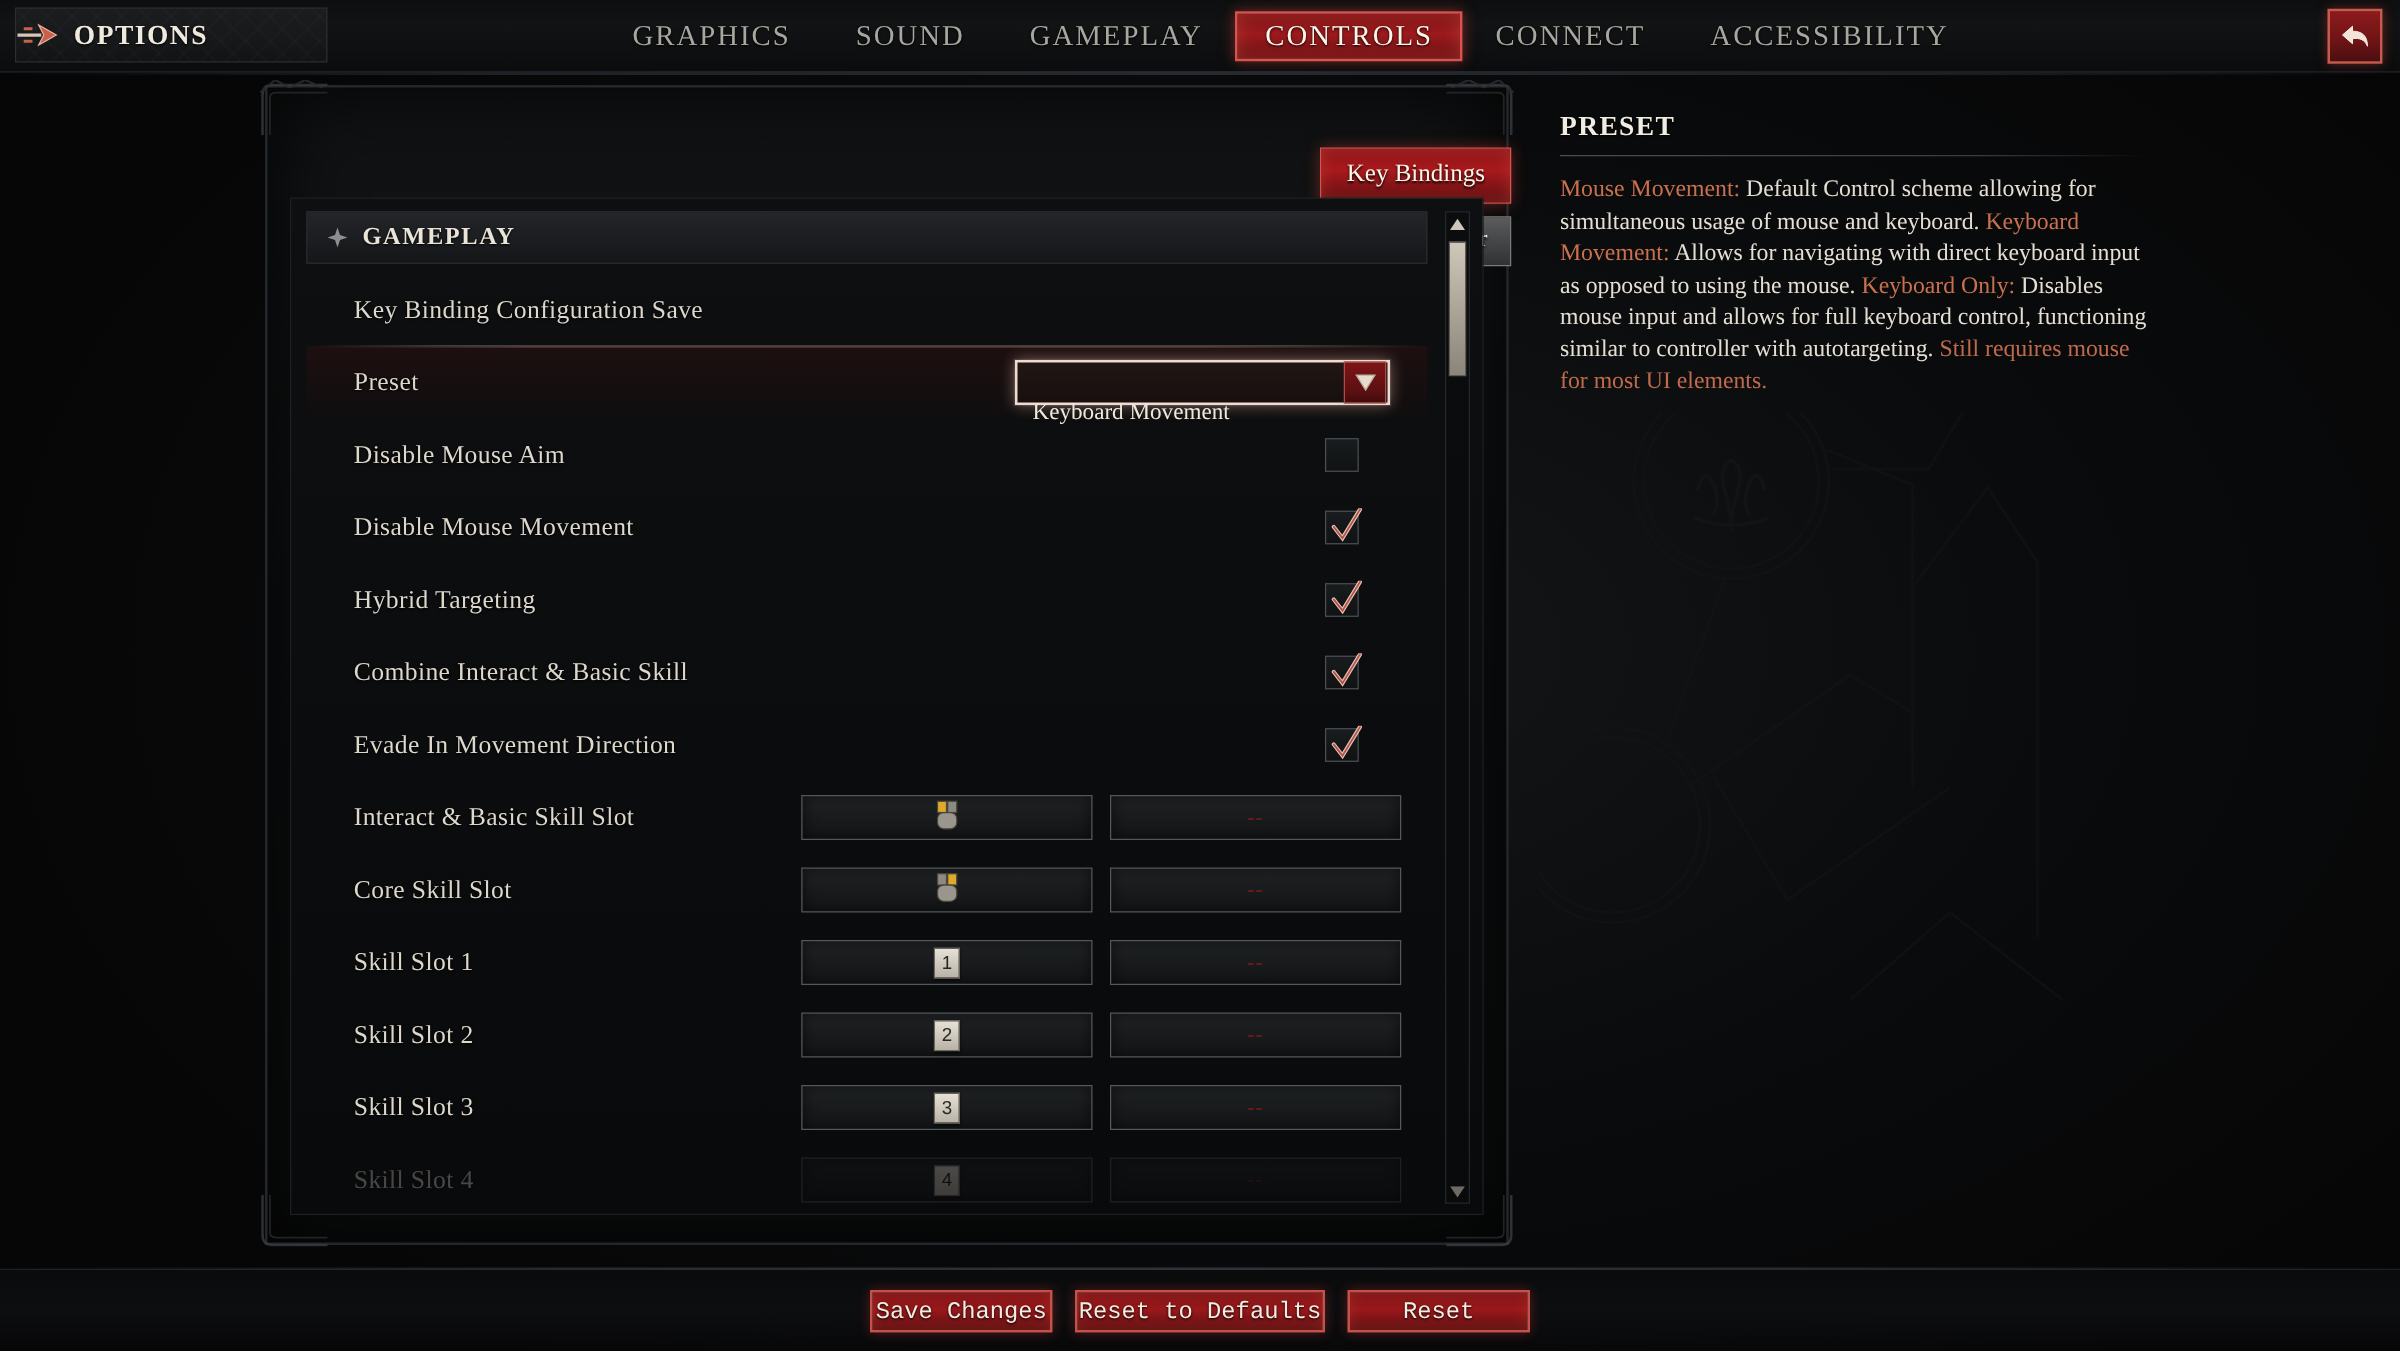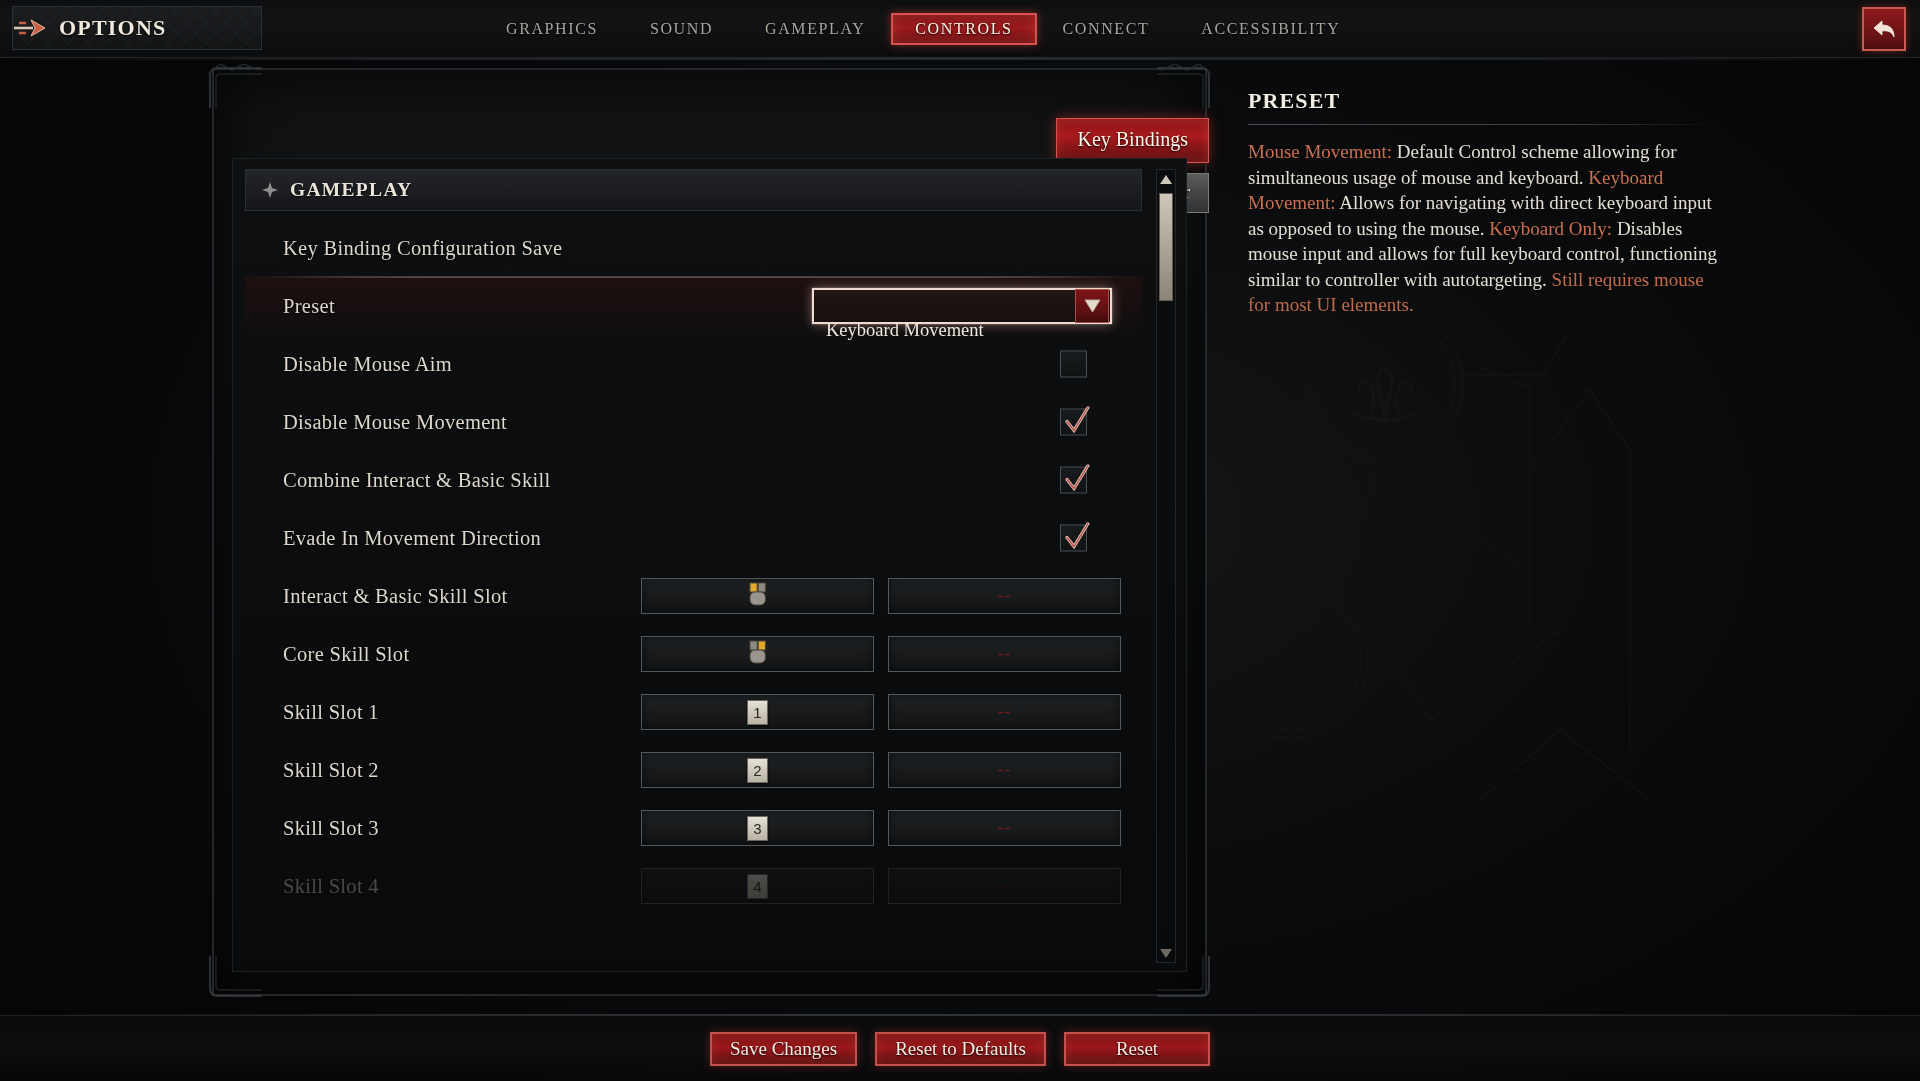--- a/index.html
+++ b/index.html
@@ -43,21 +43,21 @@
     color: #f0e9dd; font-size: 22px; letter-spacing: 1.2px; font-weight: 700;
     text-shadow: 0 1px 2px #000; z-index:2;
   }
   .arrow-glyph { width: 34px; height: 20px; z-index:2; }
 
   #navTabs {
     position: absolute; left: 480px; top: 0; height: 58px;
     display: flex; align-items: center; gap: 0px;
   }
   .nav-tab {
-    color: #a8a69f; font-size: 16px; letter-spacing: 1.6px;
+    color: #a8a69f; font-size: 23px; letter-spacing: 1.6px;
     padding: 6px 26px; cursor: pointer;
     text-shadow: 0 1px 2px #000; font-weight: 400;
   }
   .nav-tab.active {
     color: #fdf6ea;
     background: linear-gradient(180deg,#7d1417 0%, #9c1a1d 45%, #6a1013 100%);
     border: 2px solid #d8534f;
     box-shadow: 0 0 10px rgba(200,60,50,.55), inset 0 0 14px rgba(255,120,90,.25);
     padding: 5px 22px;
   }
@@ -239,26 +239,27 @@
   }
 
   
   #bottombar {
     position:absolute; left:0; bottom:0; width:1920px; height: 66px;
     background: linear-gradient(180deg,#0a0b0c 0%, #0d0e10 50%, #07080900 100%);
     border-top: 1px solid #1e2125;
     display:flex; align-items:center; justify-content:center; gap: 18px;
   }
   .btn {
-    min-width: 146px; height: 34px; padding: 0 18px;
+    min-width: 146px; height: 34px; padding: 0 1px;
     display:flex; align-items:center; justify-content:center;
     background: linear-gradient(180deg,#7d1417 0%, #9a181b 45%, #5c1012 100%);
     border:2px solid #c3524b; color:#f3ece1; font-size: 19px; cursor:pointer;
     box-shadow: 0 0 9px rgba(170,45,40,.45), inset 0 0 12px rgba(255,110,80,.16);
     text-shadow:0 1px 2px #000;
+    font-family:Liberation Mono, monospace;
   }
   #bottombar:before{
     content:""; position:absolute; left:0; right:0; top:-2px; height:2px;
     background:linear-gradient(90deg, transparent, #272b30 25%, #2f343a 50%, #272b30 75%, transparent);
   }
 </style>
 </head>
 <body>
 
 <div id="topbar">
@@ -335,20 +336,29 @@
               </svg>
             </span>
           </div>
         </div>
         <div class="row">
           <span class="rlabel">Disable Mouse Aim</span>
           <div class="cb"></div>
         </div>
         <div class="row">
           <span class="rlabel">Disable Mouse Movement</span>
+          <div class="cb">
+            <span class="tick"><svg width="28" height="30" viewBox="0 0 28 30">
+                <path d="M4 15 L11 24 L25 1" fill="none" stroke="#e8c2b4" stroke-width="3.2" stroke-linecap="round"></path>
+                <path d="M4 15 L11 24 L25 1" fill="none" stroke="#b0514a" stroke-width="1.4" stroke-linecap="round"></path>
+              </svg></span>
+          </div>
+        </div>
+        <div class="row">
+          <span class="rlabel">Hybrid Targeting</span>
           <div class="cb">
             <span class="tick"><svg width="28" height="30" viewBox="0 0 28 30">
                 <path d="M4 15 L11 24 L25 1" fill="none" stroke="#e8c2b4" stroke-width="3.2" stroke-linecap="round"></path>
                 <path d="M4 15 L11 24 L25 1" fill="none" stroke="#b0514a" stroke-width="1.4" stroke-linecap="round"></path>
               </svg></span>
           </div>
         </div>
         <div class="row">
           <span class="rlabel">Combine Interact &amp; Basic Skill</span>
           <div class="cb">

